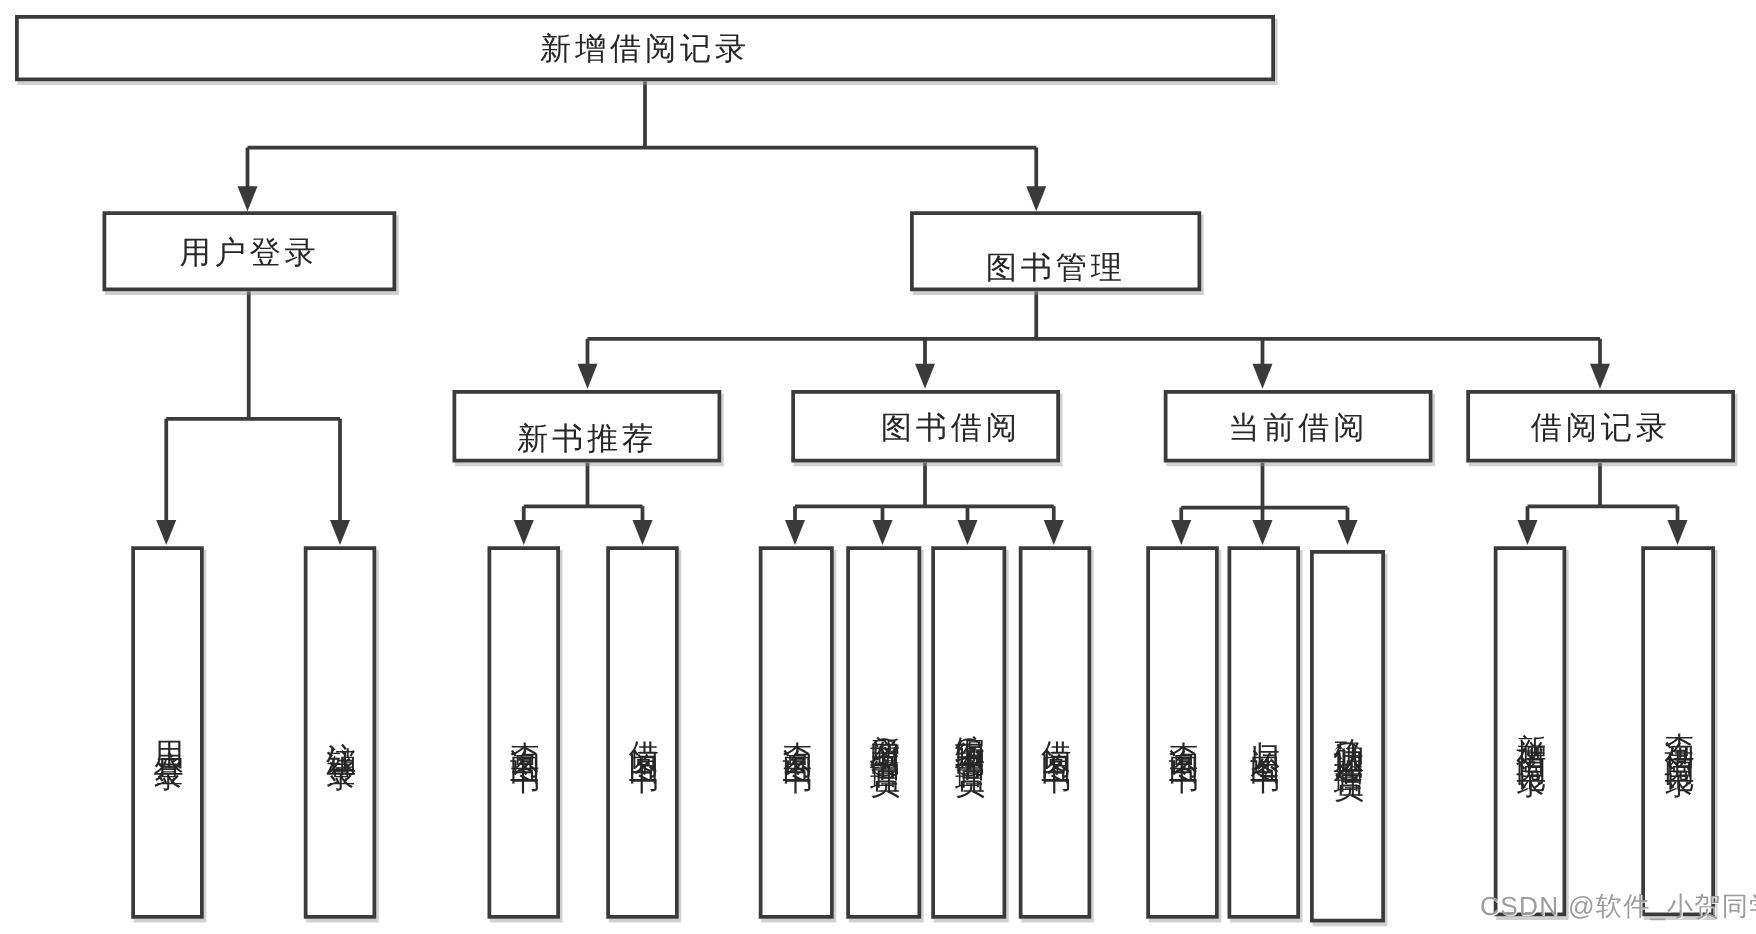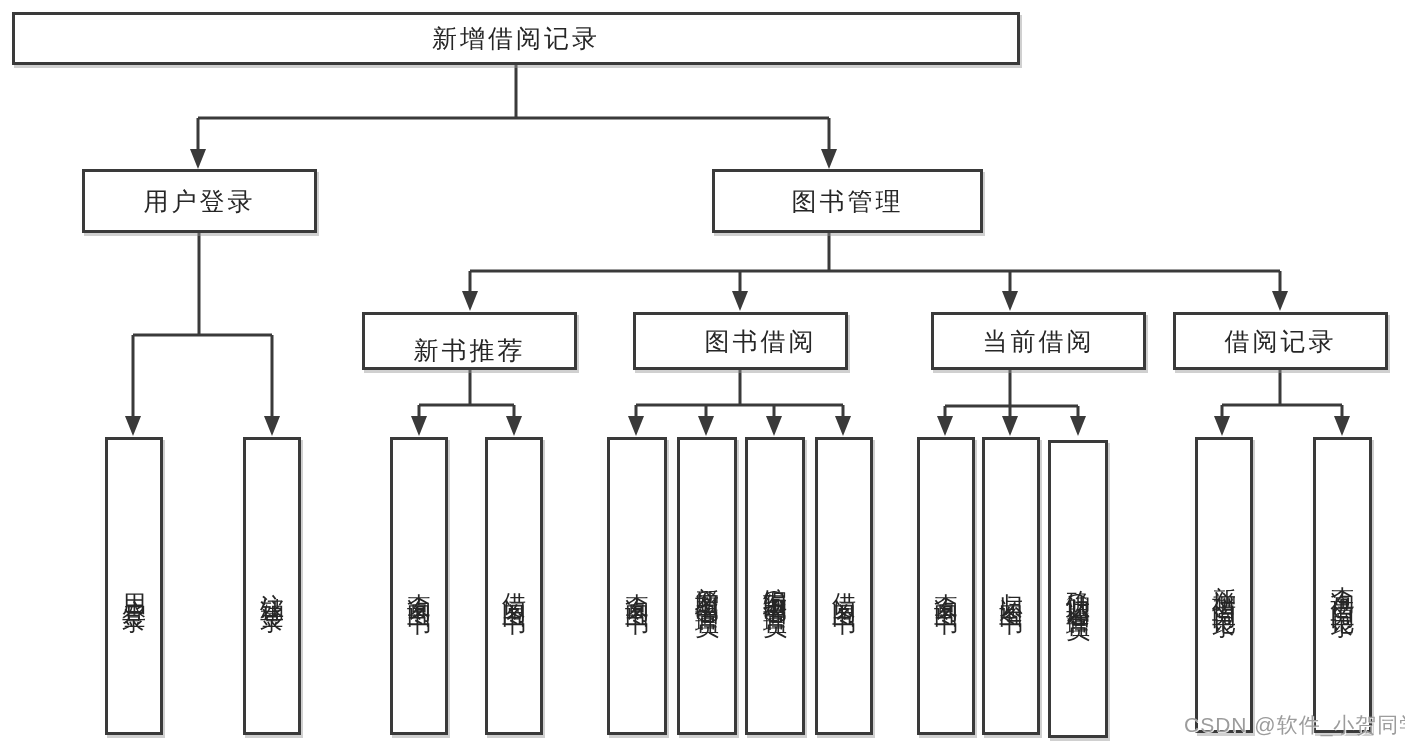--- a/index.html
+++ b/index.html
@@ -113,21 +113,21 @@
     </g>
   </svg>
 
   <div class="box h-box" style="left:12px; top:12px; width:1008px; height:53px;">
     <span>新增借阅记录</span>
   </div>
 
   <div class="box h-box" style="left:82px; top:169px; width:235px; height:64px;">
     <span>用户登录</span>
   </div>
-  <div class="box h-box" style="left:712px; top:169px; width:271px; height:64px;">
+  <div class="box h-box" style="left:728px; top:169px; width:233px; height:64px;align-items:flex-end;">
     <span>图书管理</span>
   </div>
 
   <div class="box h-box" style="left:362px; top:312px; width:215px; height:58px;align-items:flex-end;">
     <span>新书推荐</span>
   </div>
   <div class="box h-box" style="left:633px; top:312px; width:215px; height:58px;padding-left:40px;">
     <span>图书借阅</span>
   </div>
   <div class="box h-box" style="left:903px; top:312px; width:215px; height:58px;margin-left:28px;">

